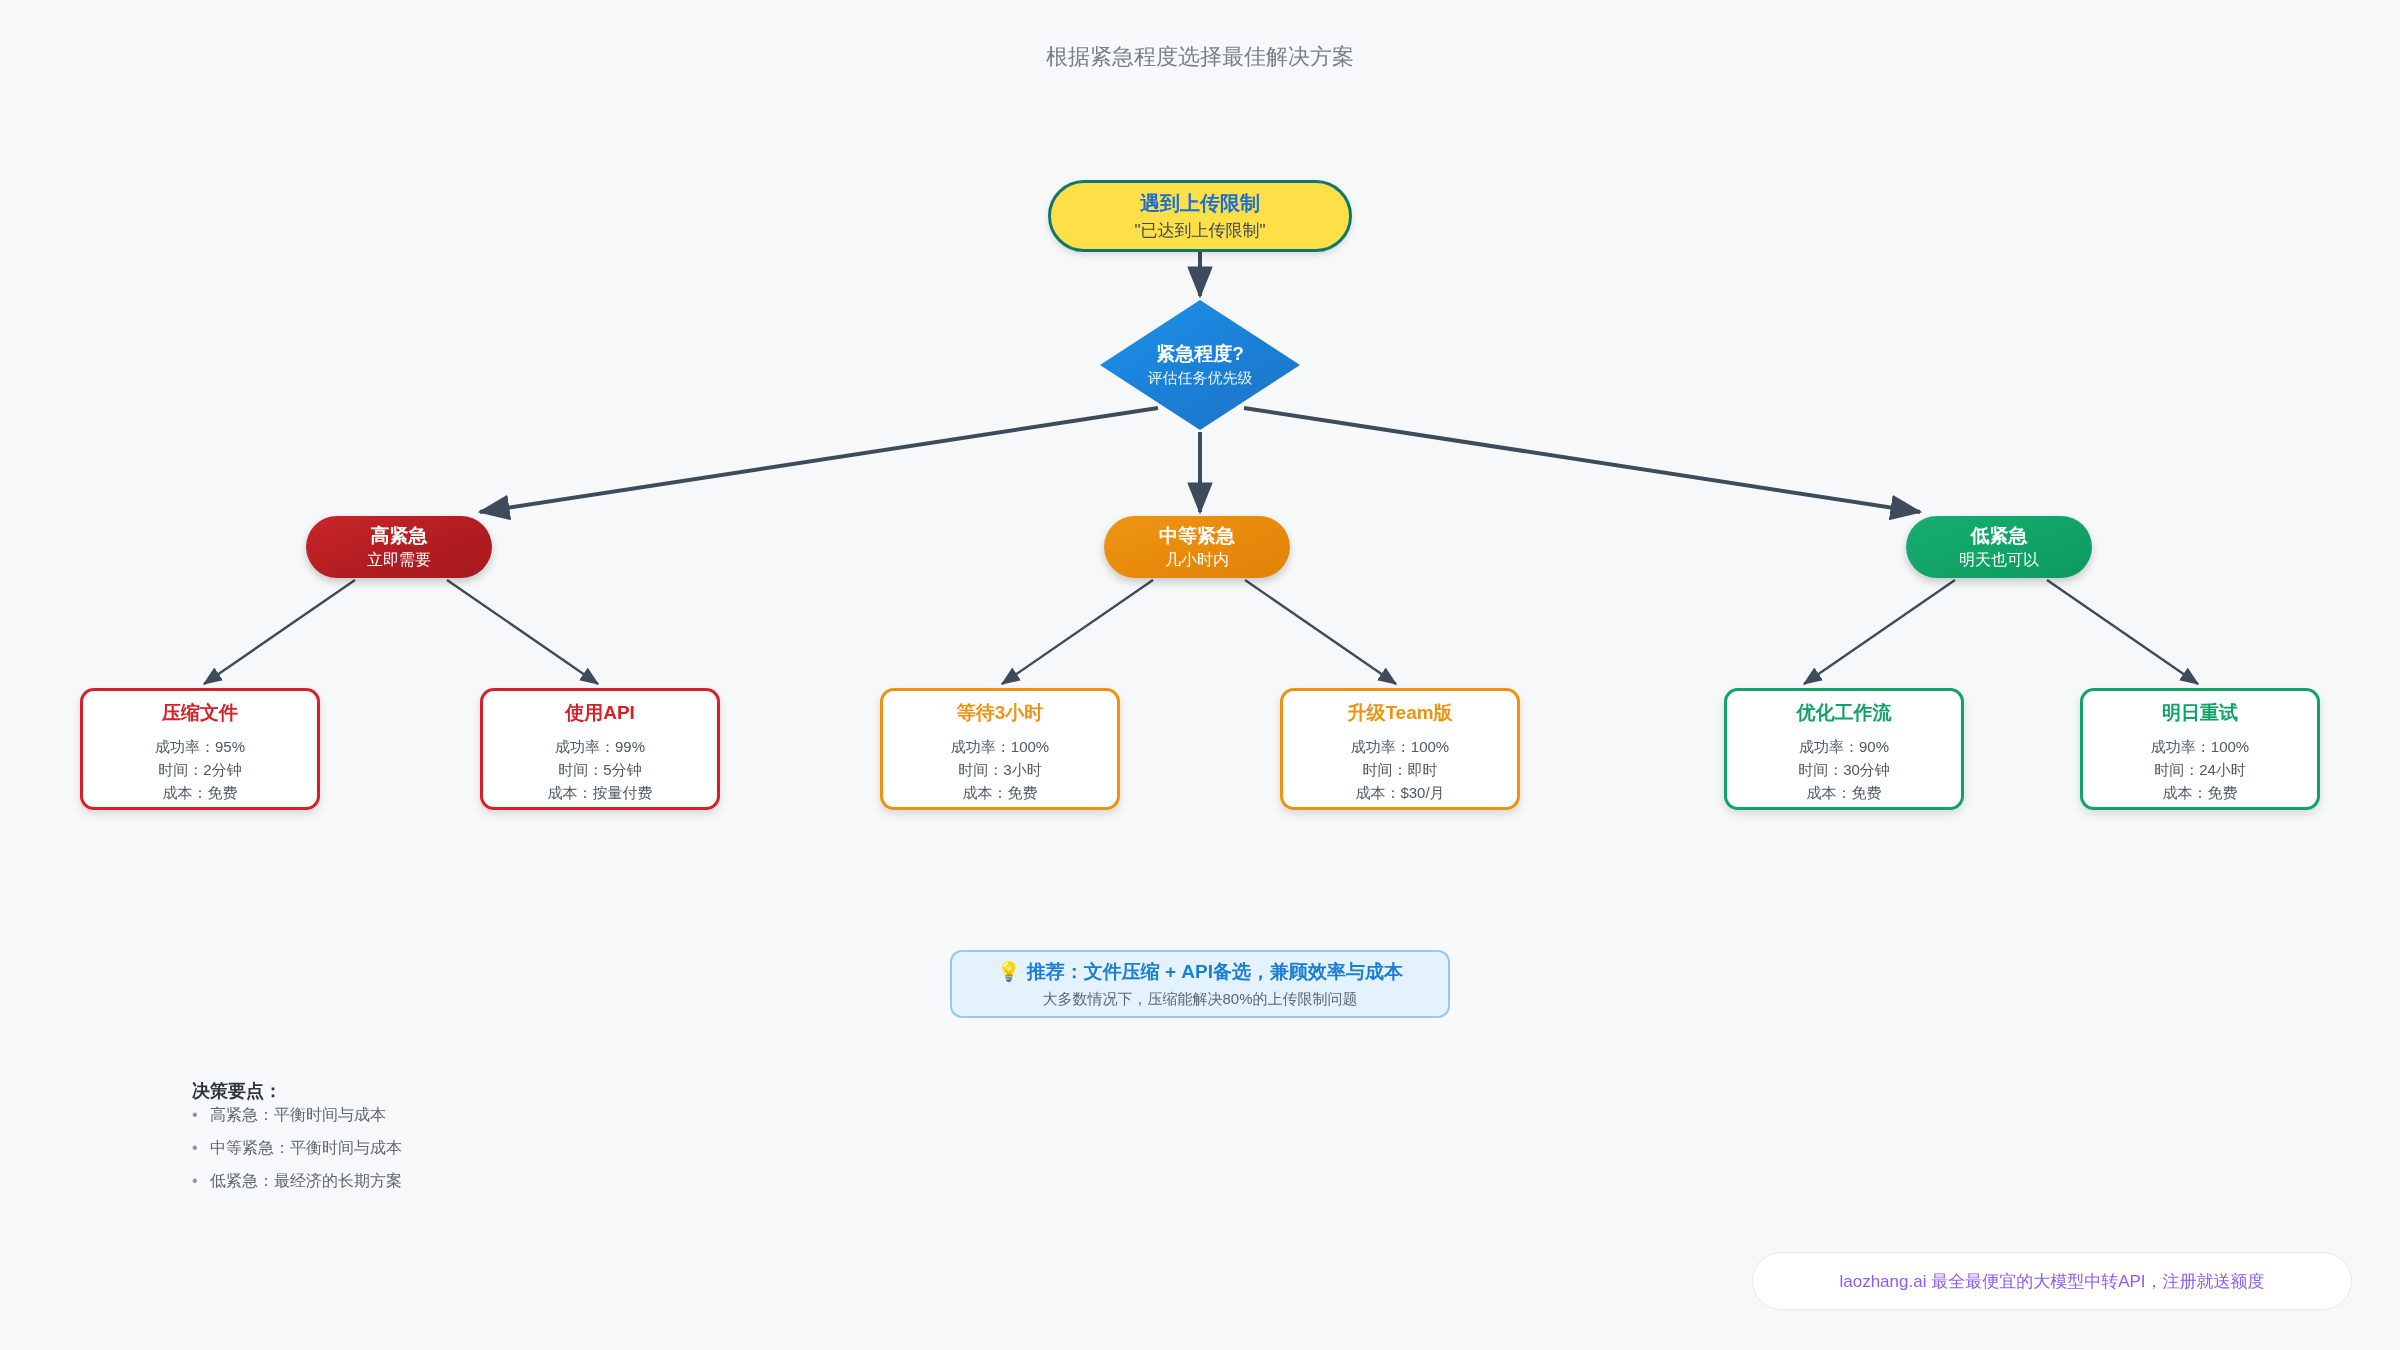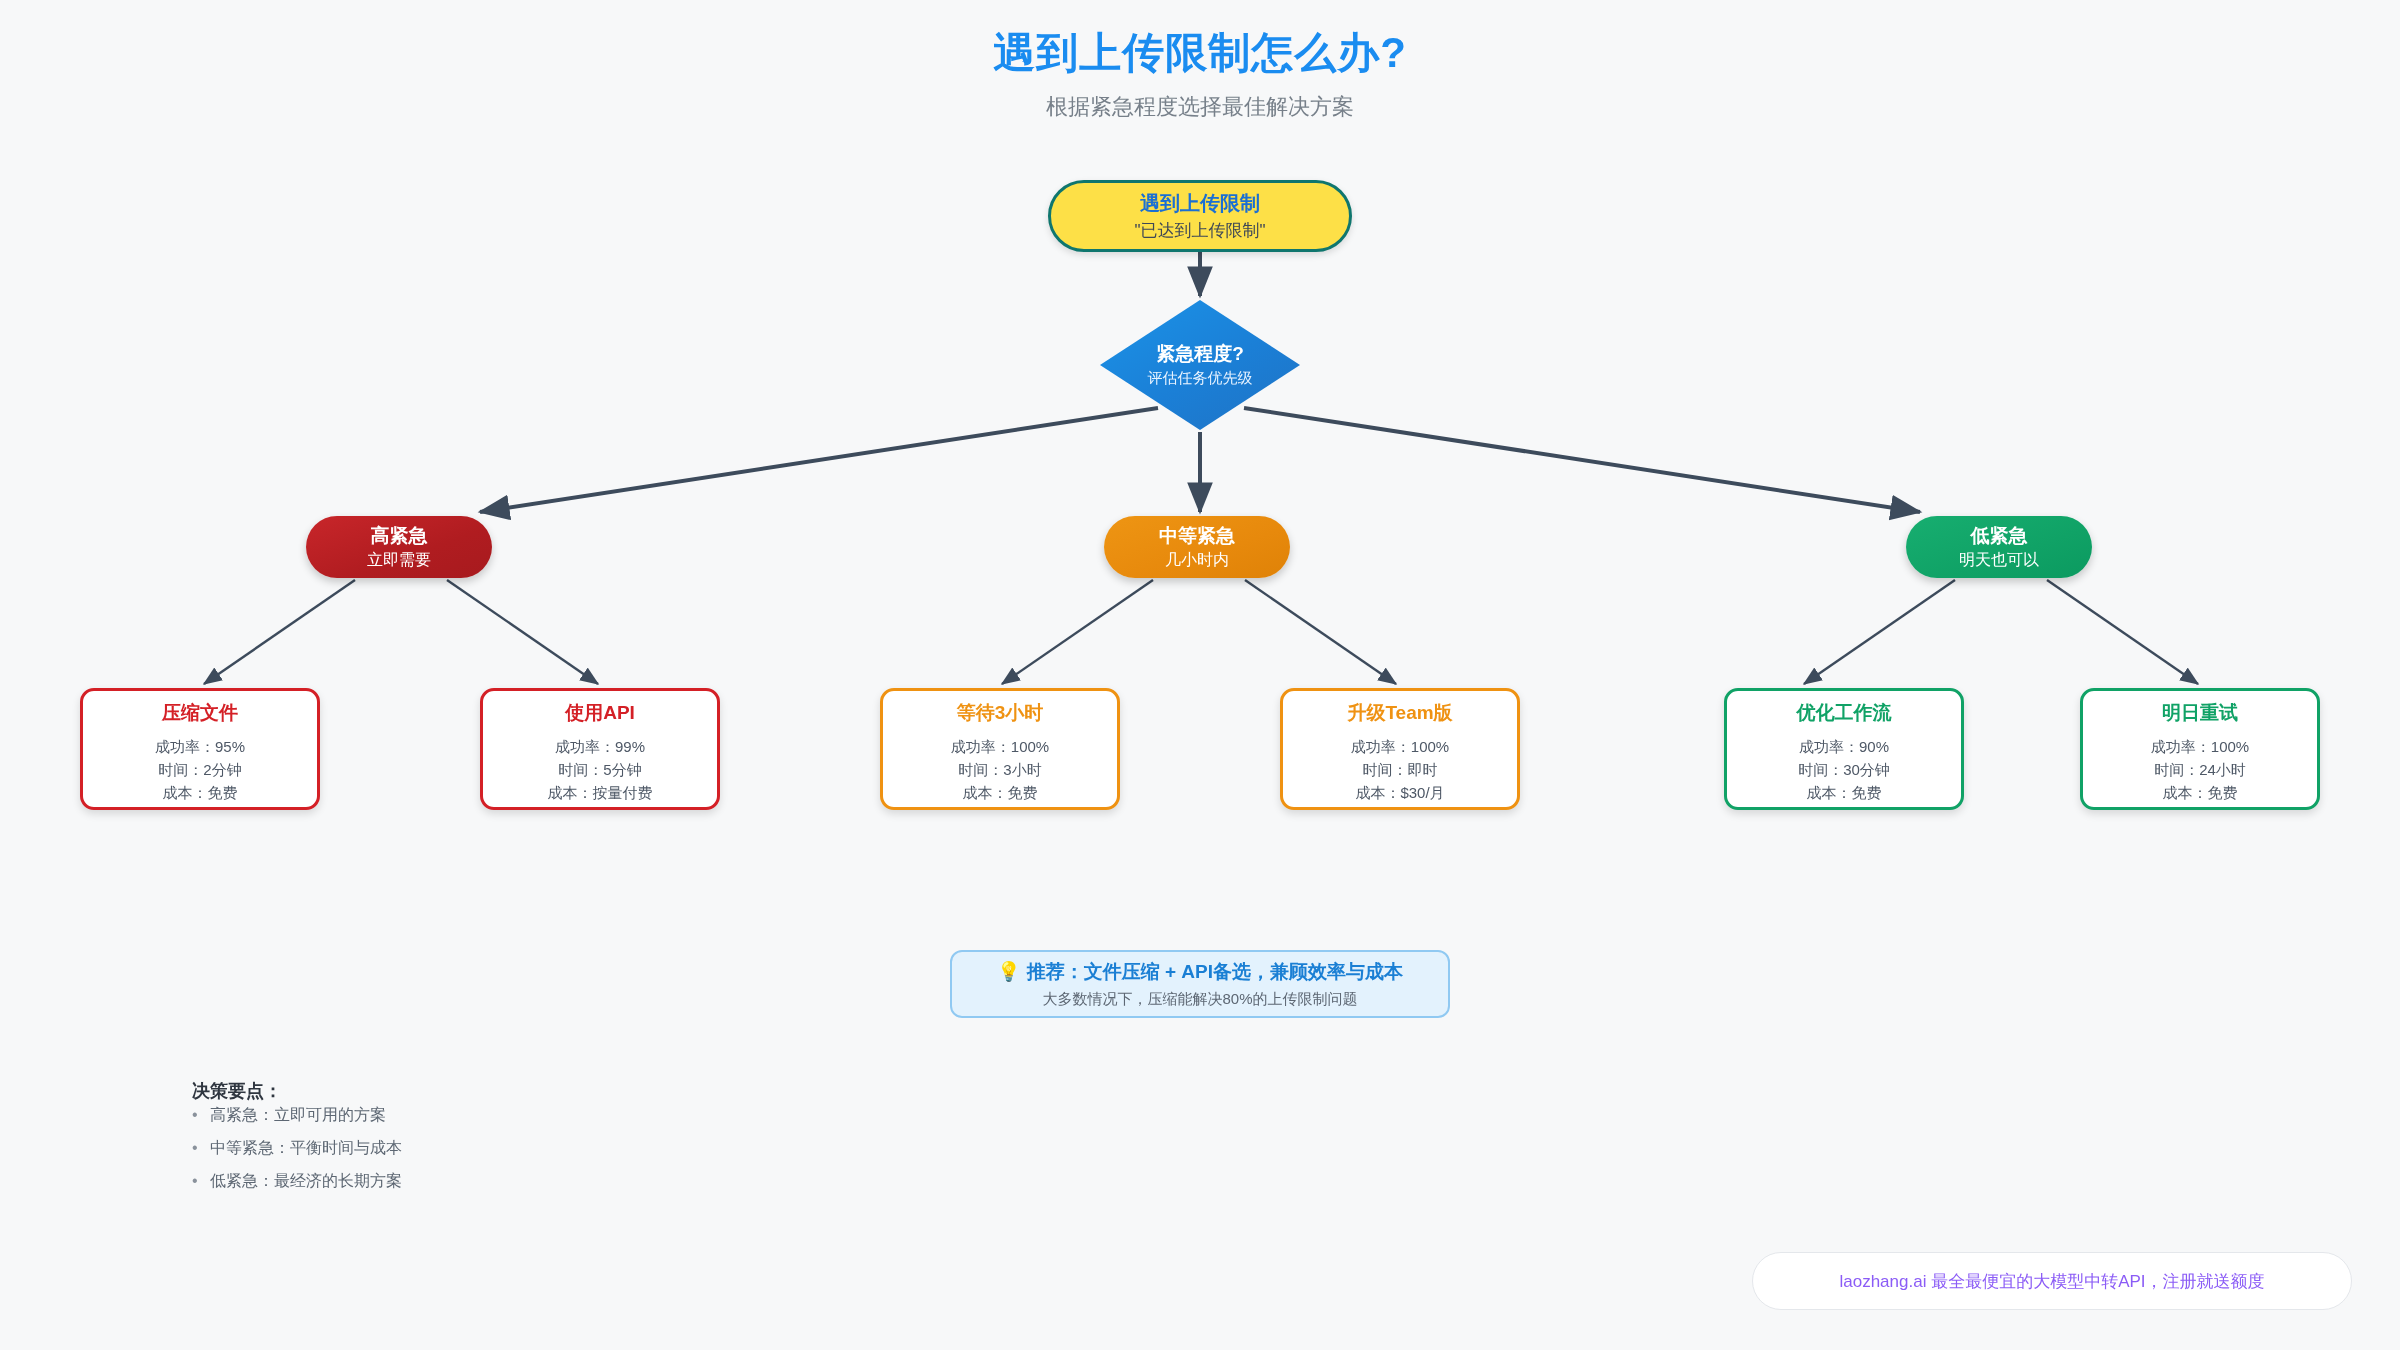--- a/index.html
+++ b/index.html
@@ -267,21 +267,20 @@
     align-items: center;
     justify-content: center;
     font-size: 17px;
     color: #8b5cf6;
   }
 </style>
 </head>
 <body>
 
 <div id="header">
-  <div id="page-title">遇到上传限制怎么办?</div>
   <div id="page-subtitle">根据紧急程度选择最佳解决方案</div>
 </div>
 
 <div id="flow-canvas">
 
   <svg id="connector-layer" width="2400" height="1350" viewBox="0 0 2400 1350">
     <defs>
       <marker id="arrow" markerWidth="9" markerHeight="9" refX="7.4" refY="3.2" orient="auto" markerUnits="strokeWidth">
         <path d="M0,0 L8,3.2 L0,6.4 z" fill="#3d4b5c"></path>
       </marker>
@@ -378,21 +377,21 @@
   <div id="rec-main">
     <span>💡</span>
     <span>推荐：文件压缩 + API备选，兼顾效率与成本</span>
   </div>
   <div id="rec-sub">大多数情况下，压缩能解决80%的上传限制问题</div>
 </div>
 
 <div id="key-points">
   <div id="key-points-title">决策要点：</div>
   <ul>
-    <li>高紧急：立即可用的方案</li>
+    <li>高紧急：平衡时间与成本</li>
     <li>中等紧急：平衡时间与成本</li>
     <li>低紧急：最经济的长期方案</li>
   </ul>
 </div>
 
 <div id="footer-badge">
   <span>laozhang.ai 最全最便宜的大模型中转API，注册就送额度</span>
 </div>
 
 </body></html>

